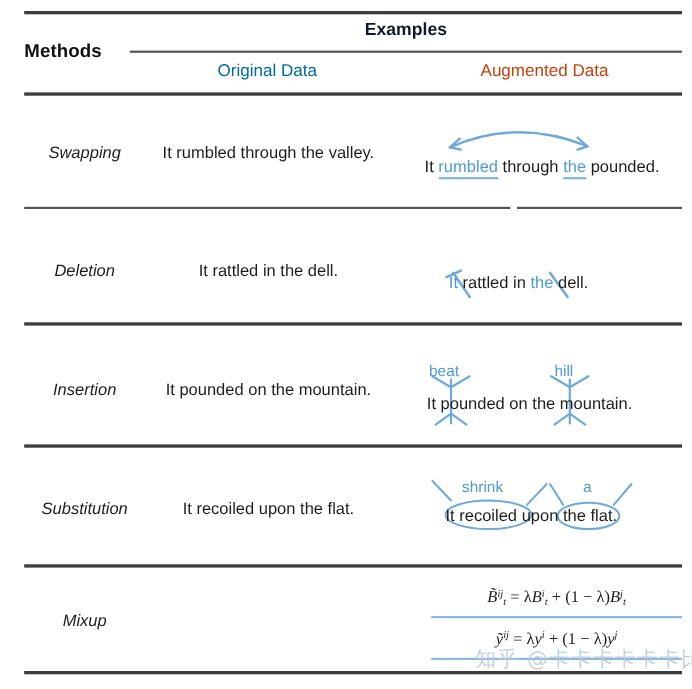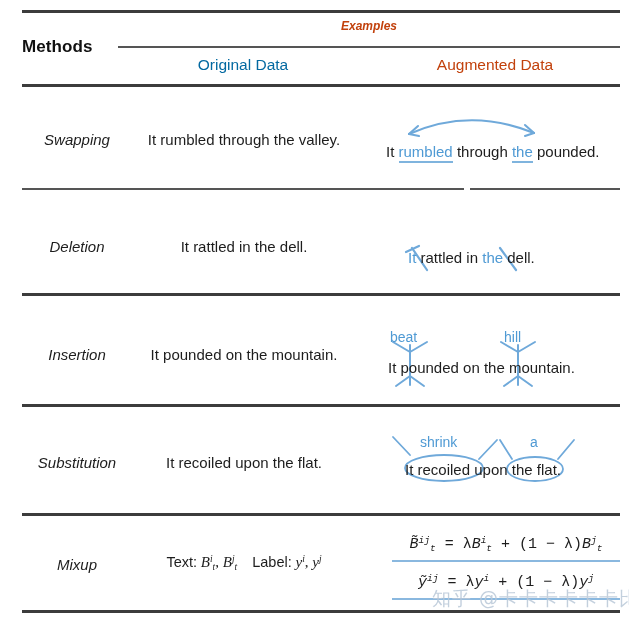--- a/index.html
+++ b/index.html
@@ -40,24 +40,23 @@
     font-weight: bold;
     letter-spacing: .1px;
     color: #111;
   }
   .hdr-examples {
     position: absolute;
     left: 118px;
     width: 502px;
     top: 19px;
     text-align: center;
-    font-size: 12px;
+    font-size: 16px;
     font-weight: bold;
-    color: #c2410c;
-    font-style: italic;
+    color: #0f172a;
   }
   .hdr-original {
     position: absolute;
     left: 118px;
     width: 250px;
     top: 56px;
     text-align: center;
     font-size: 15.5px;
     color: #0369a1;
   }
@@ -119,21 +118,21 @@
     font-family: "Liberation Serif", serif;
     font-size: 15px;
     white-space: nowrap;
   }
   .mixup-mid .lbl {
     font-family: "Liberation Sans", sans-serif;
     font-size: 14.5px;
   }
   .formula {
     position: absolute;
-    font-family: Liberation Mono, monospace;
+    font-family: Liberation Serif, serif;
     font-size: 15px;
     color: #1d1d1d;
     white-space: nowrap;
     text-align: center;
   }
   .formula-underline {
     position: absolute;
     height: 2px;
     background: #8ab8df;
   }
@@ -242,27 +241,20 @@
   <div class="method" style="top:454px;">Substitution</div>
   <div class="orig" style="top:454px;">It recoiled upon the flat.</div>
   <div class="aug" style="left:405px; top:461px;">
     <span>It </span><span>recoiled</span><span> upon </span><span>the</span><span> flat.</span>
   </div>
   <div class="aug blue" style="left:420px; top:434px; font-size:14px;">shrink</div>
   <div class="aug blue" style="left:530px; top:434px; font-size:14px;">a</div>
 
   <div class="method" style="top:556px;">Mixup</div>
 
-  <div class="mixup-mid" style="top:554px;">
-    <span class="lbl">Text:</span>
-    <span><span class="it">B</span><sup>i</sup><sub>t</sub>, <span class="it">B</span><sup>j</sup><sub>t</sub></span>
-    &nbsp;&nbsp;
-    <span class="lbl">Label:</span>
-    <span><span class="it">y</span><sup>i</sup>, <span class="it">y</span><sup>j</sup></span>
-  </div>
 
   <div class="formula" style="left:392px; top:535px; width:228px;">
     <span class="it">B̃</span><sup>ij</sup><sub>t</sub> = λ<span class="it">B</span><sup>i</sup><sub>t</sub> + (1 − λ)<span class="it">B</span><sup>j</sup><sub>t</sub>
   </div>
   <div class="formula-underline" style="left:392px; top:560px; width:228px;"></div>
 
   <div class="formula" style="left:392px; top:573px; width:228px;">
     <span class="it">ỹ</span><sup>ij</sup> = λ<span class="it">y</span><sup>i</sup> + (1 − λ)<span class="it">y</span><sup>j</sup>
   </div>
   <div class="formula-underline" style="left:392px; top:598px; width:228px;"></div>

